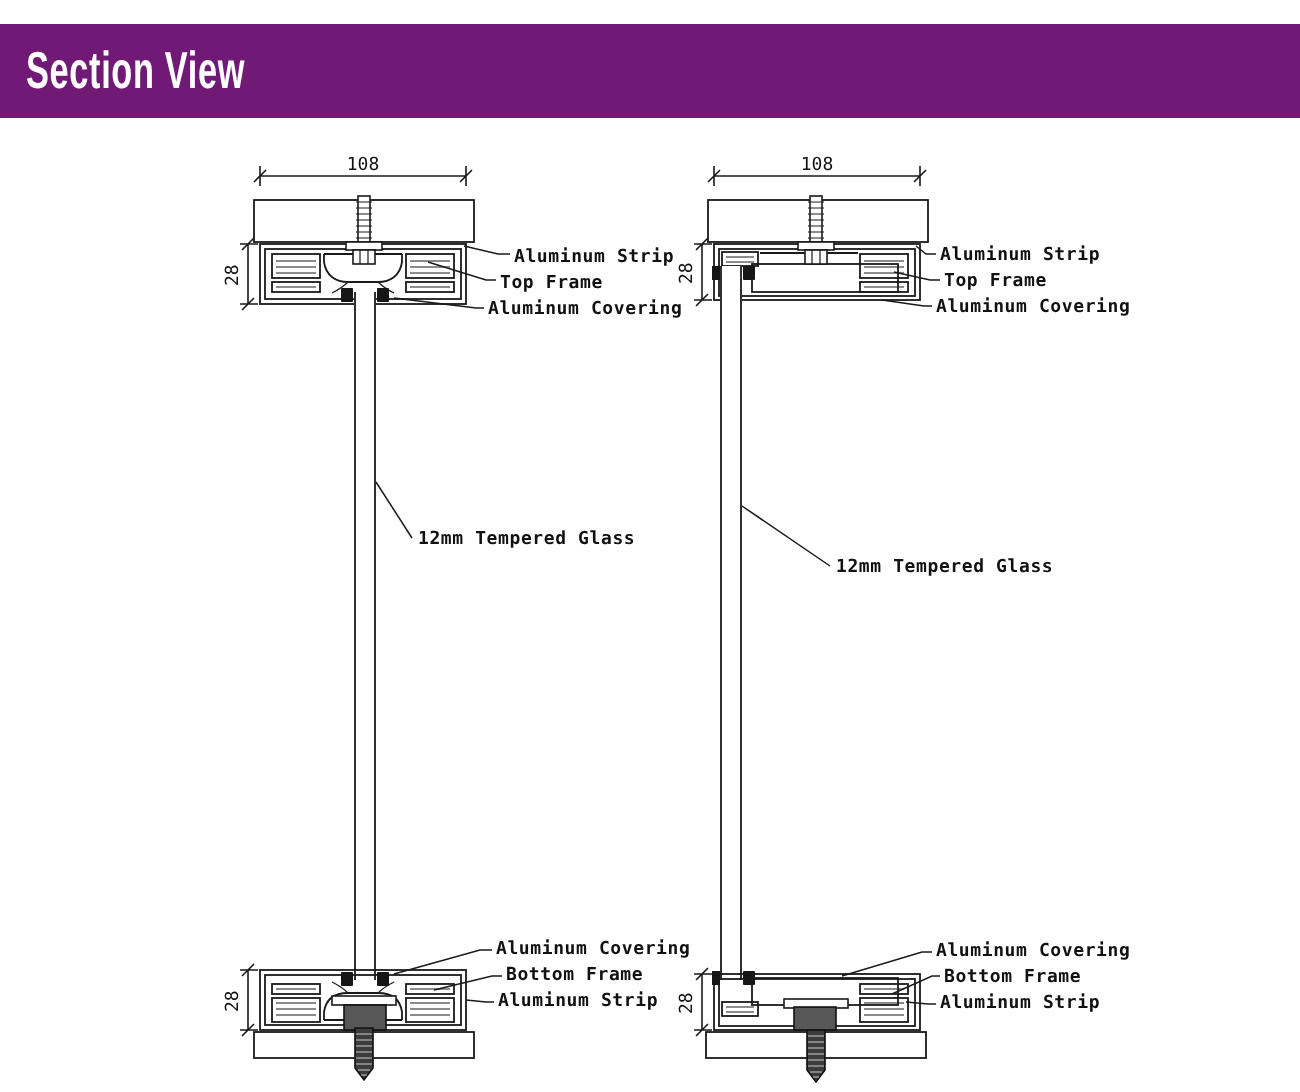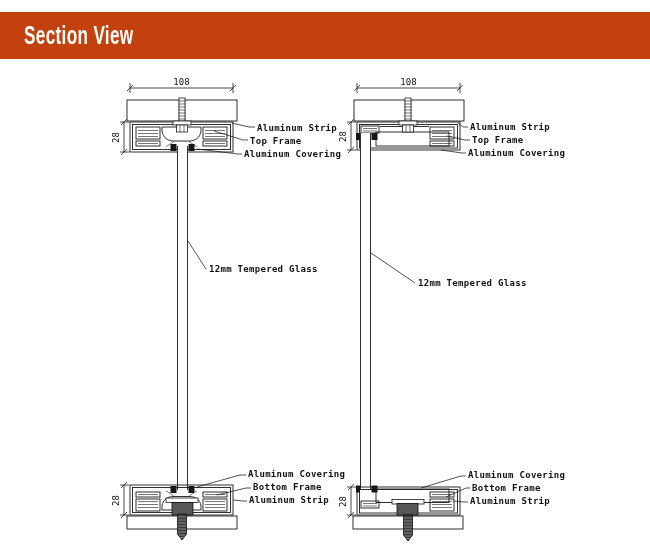--- a/index.html
+++ b/index.html
@@ -2,21 +2,21 @@
 <html><head>
 <meta charset="utf-8">
 <style>
   html,body{margin:0;padding:0;}
   body{
     width:650px;height:546px;position:relative;overflow:hidden;
     background:#ffffff;font-family:"Liberation Sans",sans-serif;
   }
   .header{
     position:absolute;left:0;top:12px;width:650px;height:47px;
-    background:#c2410c;display:flex;align-items:center;padding-left:24px;
+    background:#701a75;display:flex;align-items:center;padding-left:13px;
     box-sizing:border-box;
   }
   .header .title{
     color:#ffffff;font-size:26px;font-weight:bold;letter-spacing:.5px;
     transform:scaleX(0.66);transform-origin:left center;white-space:nowrap;
   }
   svg.canvas{position:absolute;left:0;top:0;}
   .ln{stroke:#1a1a1a;stroke-width:.9;fill:none;}
   .thin{stroke:#1a1a1a;stroke-width:.6;fill:none;}
   .leader{stroke:#1a1a1a;stroke-width:.75;fill:none;}

